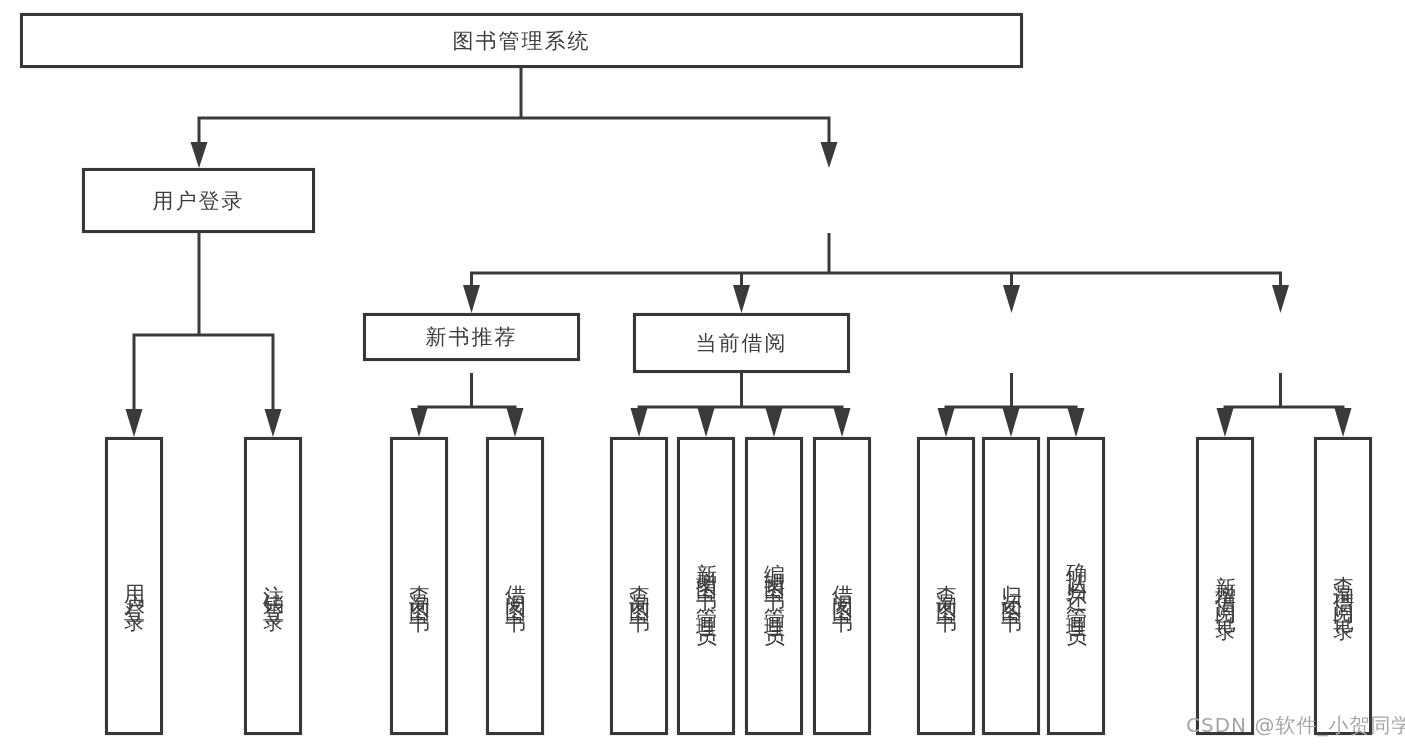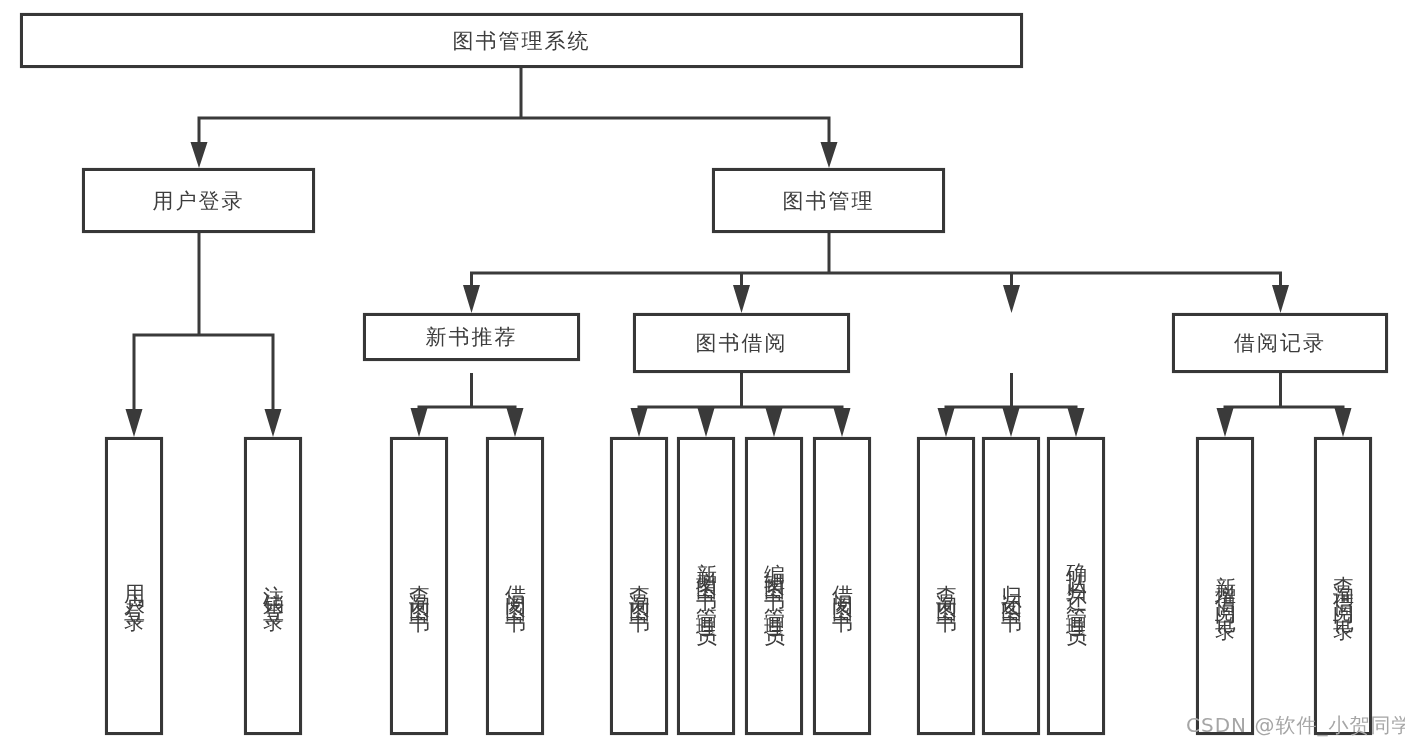--- a/index.html
+++ b/index.html
@@ -92,32 +92,26 @@
       M1334.5 408 H1351.5 L1343 437 Z"></path>
   </svg>
 
   <div class="node" style="left:20px;top:13px;width:1003px;height:55px">
     <span>图书管理系统</span>
   </div>
 
   <div class="node" style="left:82px;top:168px;width:233px;height:65px">
     <span>用户登录</span>
   </div>
-  <div class="node" style="left:712px;top:168px;width:233px;height:65px">
-    <span>图书管理</span>
-  </div>
 
   <div class="node" style="left:363px;top:313px;width:217px;height:48px">
     <span>新书推荐</span>
   </div>
   <div class="node" style="left:633px;top:313px;width:217px;height:60px">
-    <span>图书借阅</span>
-  </div>
-  <div class="node" style="left:1172px;top:313px;width:216px;height:60px">
-    <span>借阅记录</span>
+    <span>当前借阅</span>
   </div>
 
   <div class="node v" style="left:105px;top:437px;width:58px;height:298px">
     <span>用户登录</span>
   </div>
   <div class="node v" style="left:244px;top:437px;width:58px;height:298px">
     <span>注销登录</span>
   </div>
 
   <div class="node v" style="left:390px;top:437px;width:58px;height:298px">

